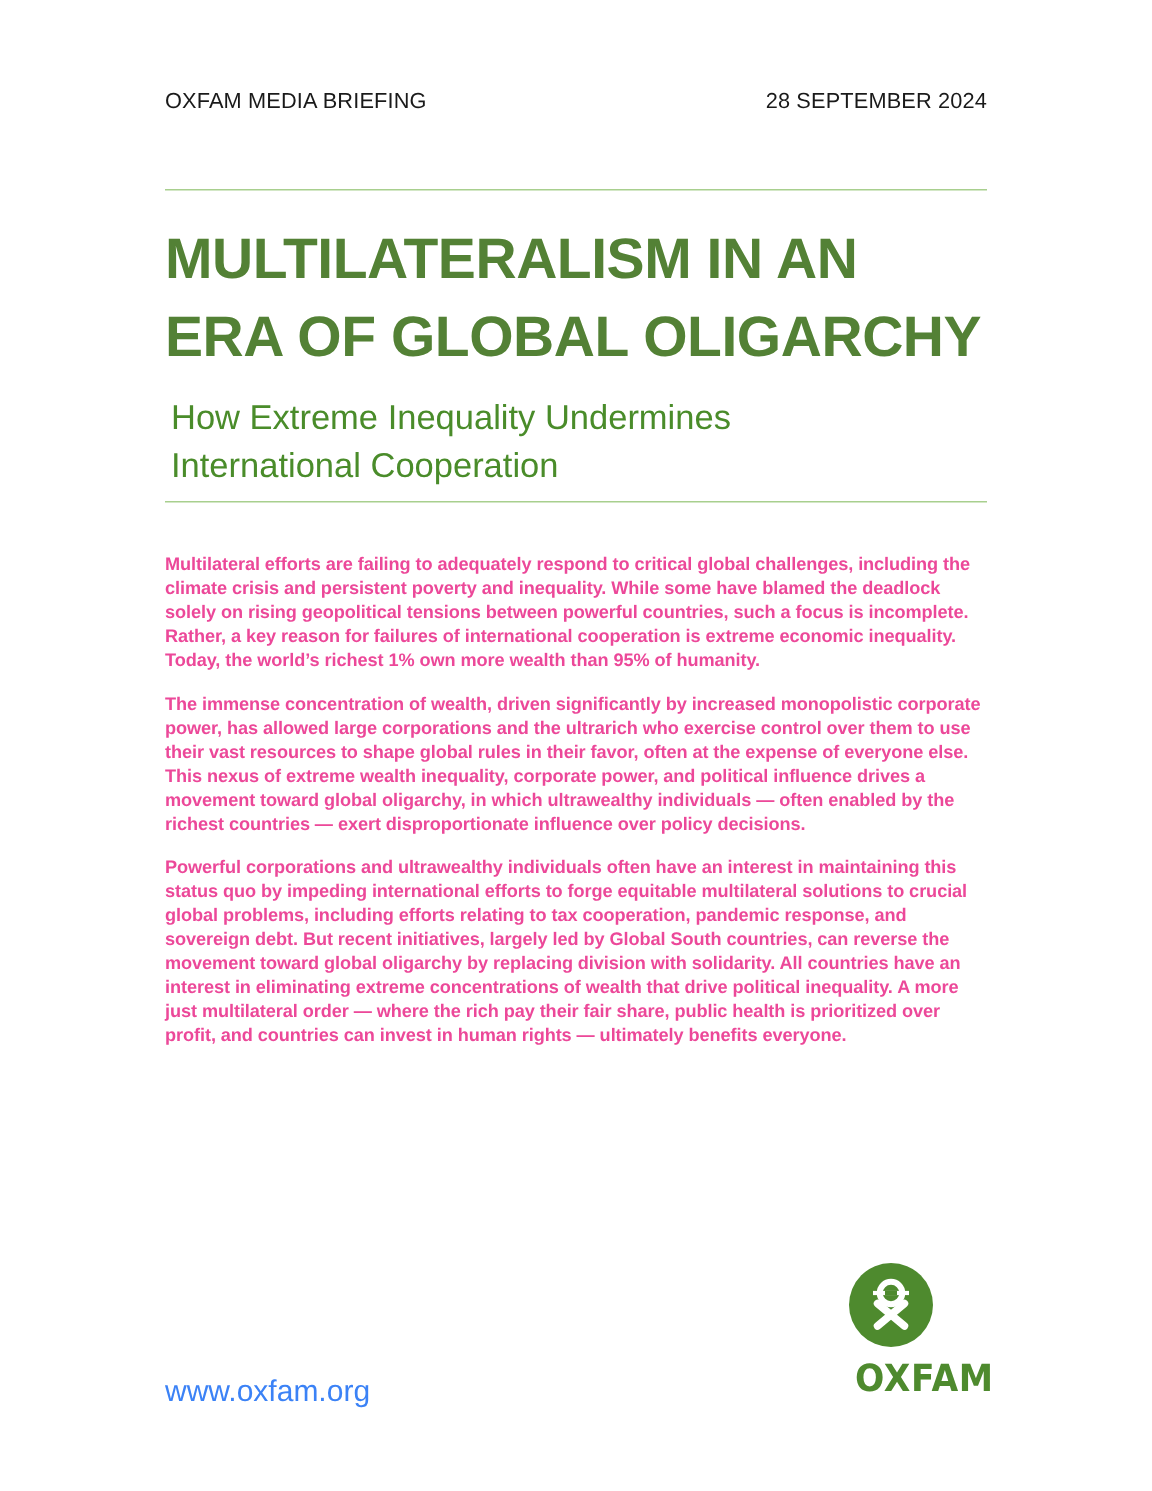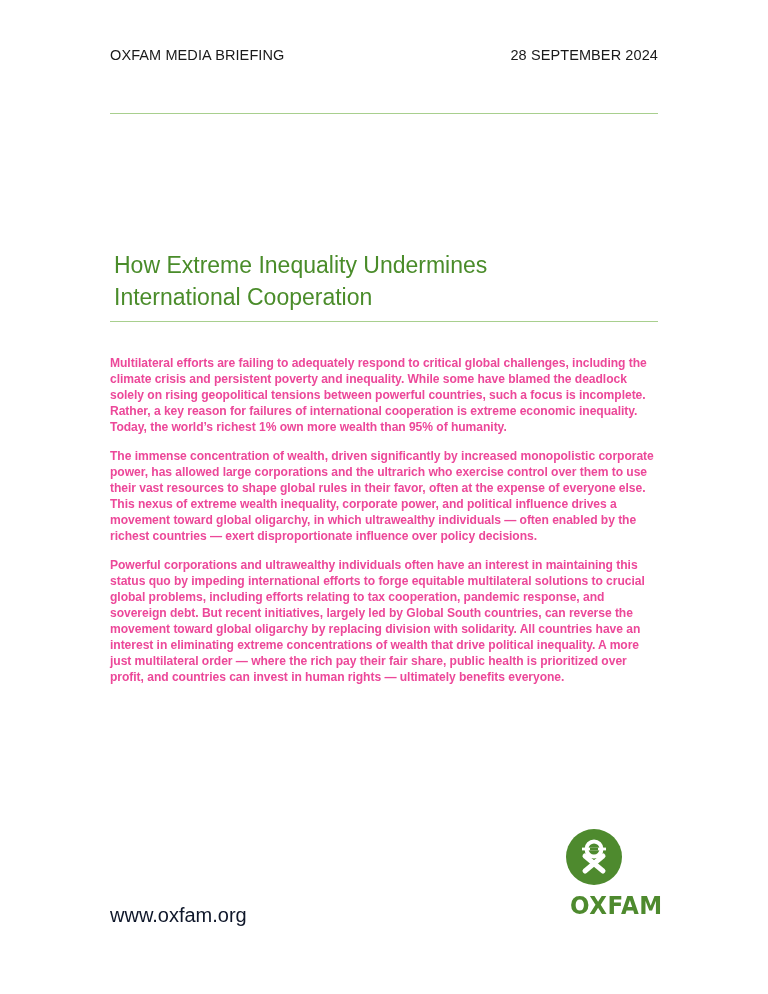--- a/index.html
+++ b/index.html
@@ -11,21 +11,21 @@
       width: 768px;
       height: 994px;
       position: relative;
       overflow: hidden;
       font-family: "Liberation Sans", "DejaVu Sans", sans-serif;
       color: #1a1a1a;
     }
     .page {
       position: absolute;
       left: 110px;
-      top: 3px;
+      top: 16px;
       width: 548px;
       height: 696px;
     }
     .header {
       position: absolute;
       top: 44px;
       left: 0;
       width: 548px;
       display: flex;
       justify-content: space-between;
@@ -77,21 +77,21 @@
       line-height: 16px;
       font-weight: bold;
       color: #ec4899;
       letter-spacing: -0.05px;
     }
     .footer-url {
       position: absolute;
       top: 901px;
       left: 0;
       font-size: 20px;
-      color: #0f172a;
+      color: #3b82f6;
       text-decoration: none;
     }
     .logo {
       position: absolute;
       left: 456px;
       top: 826px;
       width: 92px;
       height: 100px;
       display: flex;
       flex-direction: column;
@@ -116,20 +116,24 @@
 
 <div class="page">
 
   <div class="header">
     <span>OXFAM MEDIA BRIEFING</span>
     <span>28 SEPTEMBER 2024</span>
   </div>
 
   <div class="rule top"></div>
 
+  <h1 class="title">
+    <span>MULTILATERALISM IN AN</span><br>
+    <span>ERA OF GLOBAL OLIGARCHY</span>
+  </h1>
 
   <h2 class="subtitle">
     <span>How Extreme Inequality Undermines</span><br>
     <span>International Cooperation</span>
   </h2>
 
   <div class="rule mid"></div>
 
   <div class="body-text">
     <p>Multilateral efforts are failing to adequately respond to critical global challenges, including the climate crisis and persistent poverty and inequality. While some have blamed the deadlock solely on rising geopolitical tensions between powerful countries, such a focus is incomplete. Rather, a key reason for failures of international cooperation is extreme economic inequality. Today, the world’s richest 1% own more wealth than 95% of humanity.</p>

